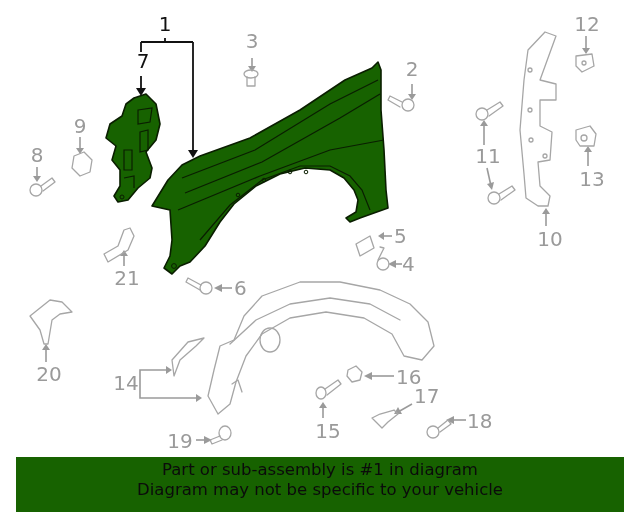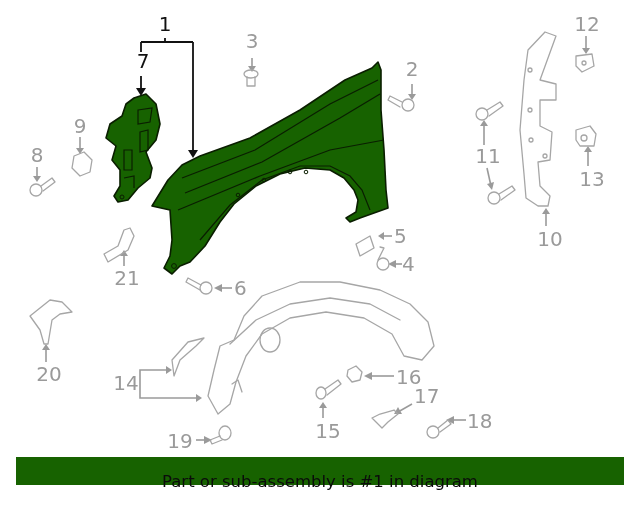--- a/index.html
+++ b/index.html
@@ -5,22 +5,22 @@
   html, body { margin:0; padding:0; background:#ffffff; }
   body { width:640px; height:512px; position:relative; overflow:hidden; font-family:"DejaVu Sans", sans-serif; }
   #diagram { position:absolute; left:0; top:0; width:640px; height:512px; }
   .callout { font-family:"DejaVu Sans", sans-serif; font-size:20px; fill:#9a9a9a; }
   .callout.main { fill:#111111; }
   .gp { fill:none; stroke:#a6a6a6; stroke-width:1.3; stroke-linejoin:round; stroke-linecap:round; }
   .gl { fill:none; stroke:#9a9a9a; stroke-width:1.6; }
   .bl { fill:none; stroke:#111; stroke-width:1.8; }
   .green { fill:#176200; stroke:#0a1e00; stroke-width:1.6; stroke-linejoin:round; }
   .gline { fill:none; stroke:#0a1e00; stroke-width:1.2; }
-  #banner { position:absolute; left:16px; top:457px; width:608px; height:28px; background:#176200;
-            color:#0b0b0b; text-align:center; font-family:"DejaVu Sans", sans-serif; font-size:16.5px; line-height:20px; padding-top:15px; box-sizing:border-box; }
+  #banner { position:absolute; left:16px; top:457px; width:608px; height:55px; background:#176200;
+            color:#0b0b0b; text-align:center; font-family:"DejaVu Sans", sans-serif; font-size:16.5px; line-height:20px; padding-top:3px; box-sizing:border-box; }
   #banner div { white-space:nowrap; }
 </style>
 </head>
 <body>
 
 <svg id="diagram" viewBox="0 0 640 512" xmlns="http://www.w3.org/2000/svg">
 
   <g>
     <path class="bl" d="M165,38 V42 M141,42 H193 M141,42 V52 M193,42 V153"></path>
     <path d="M188,150 L193,158 L198,150 Z" fill="#111"></path>
@@ -206,13 +206,14 @@
   <text class="callout" x="396" y="384">16</text>
   <text class="callout" x="414" y="403">17</text>
   <text class="callout" x="467" y="428">18</text>
   <text class="callout" x="180" y="448" text-anchor="middle">19</text>
   <text class="callout" x="49" y="381" text-anchor="middle">20</text>
   <text class="callout" x="127" y="285" text-anchor="middle">21</text>
 </svg>
 
 <div id="banner">
   <div>Part or sub-assembly is #1 in diagram</div>
+  <div>Diagram may not be specific to your vehicle</div>
 </div>
 
 </body></html>

